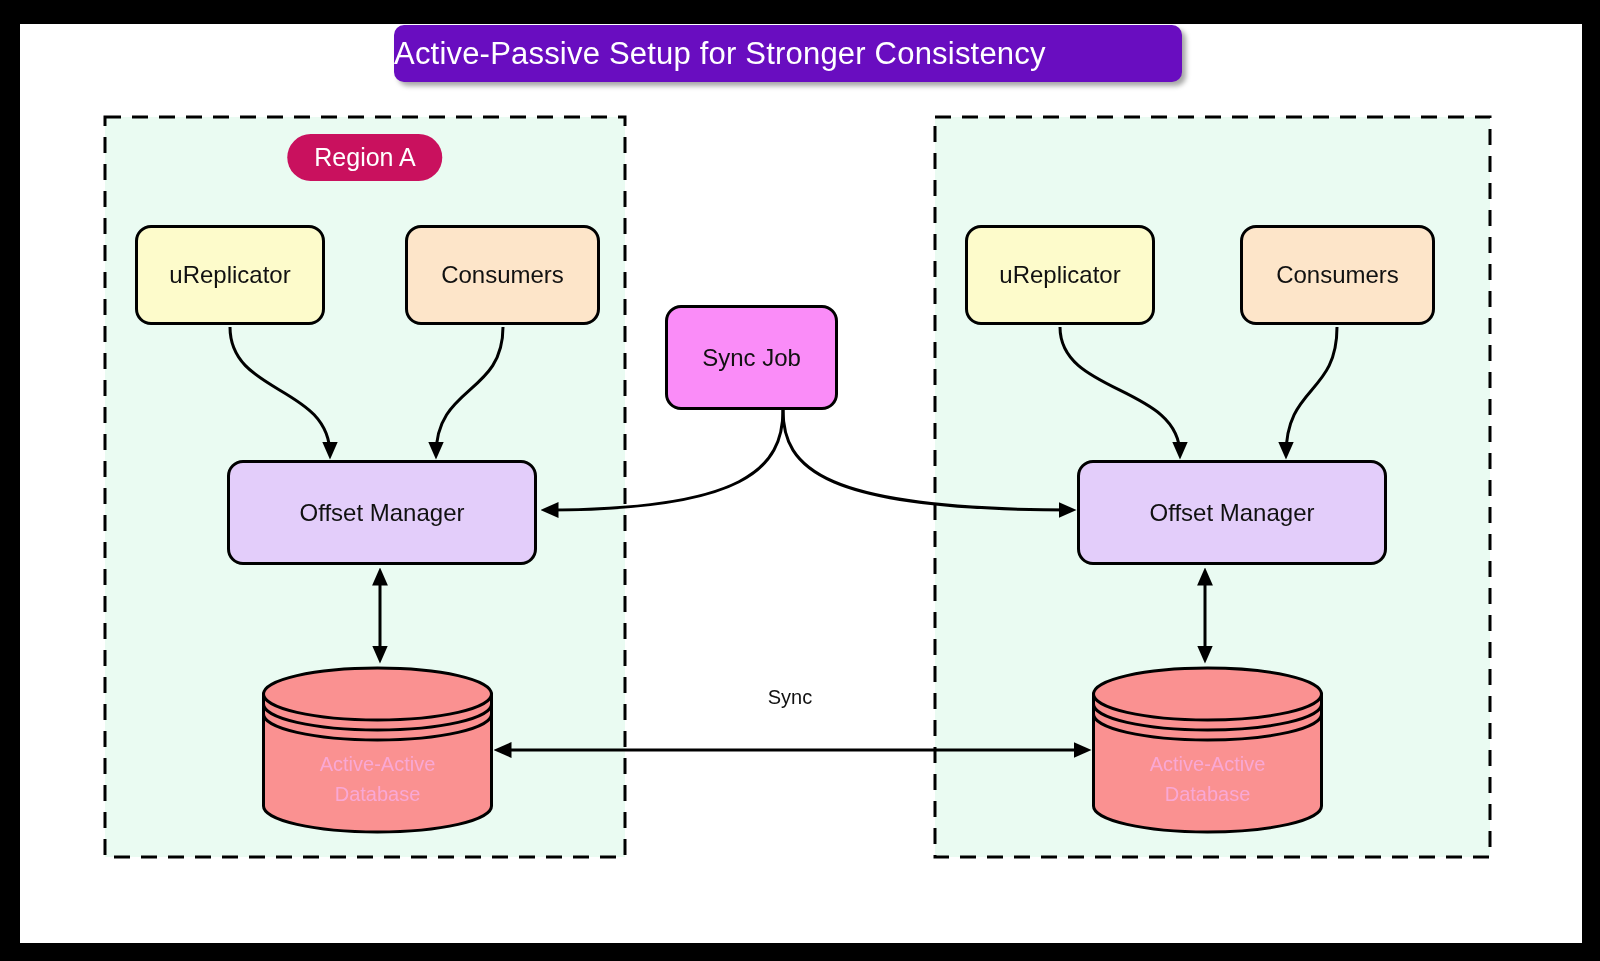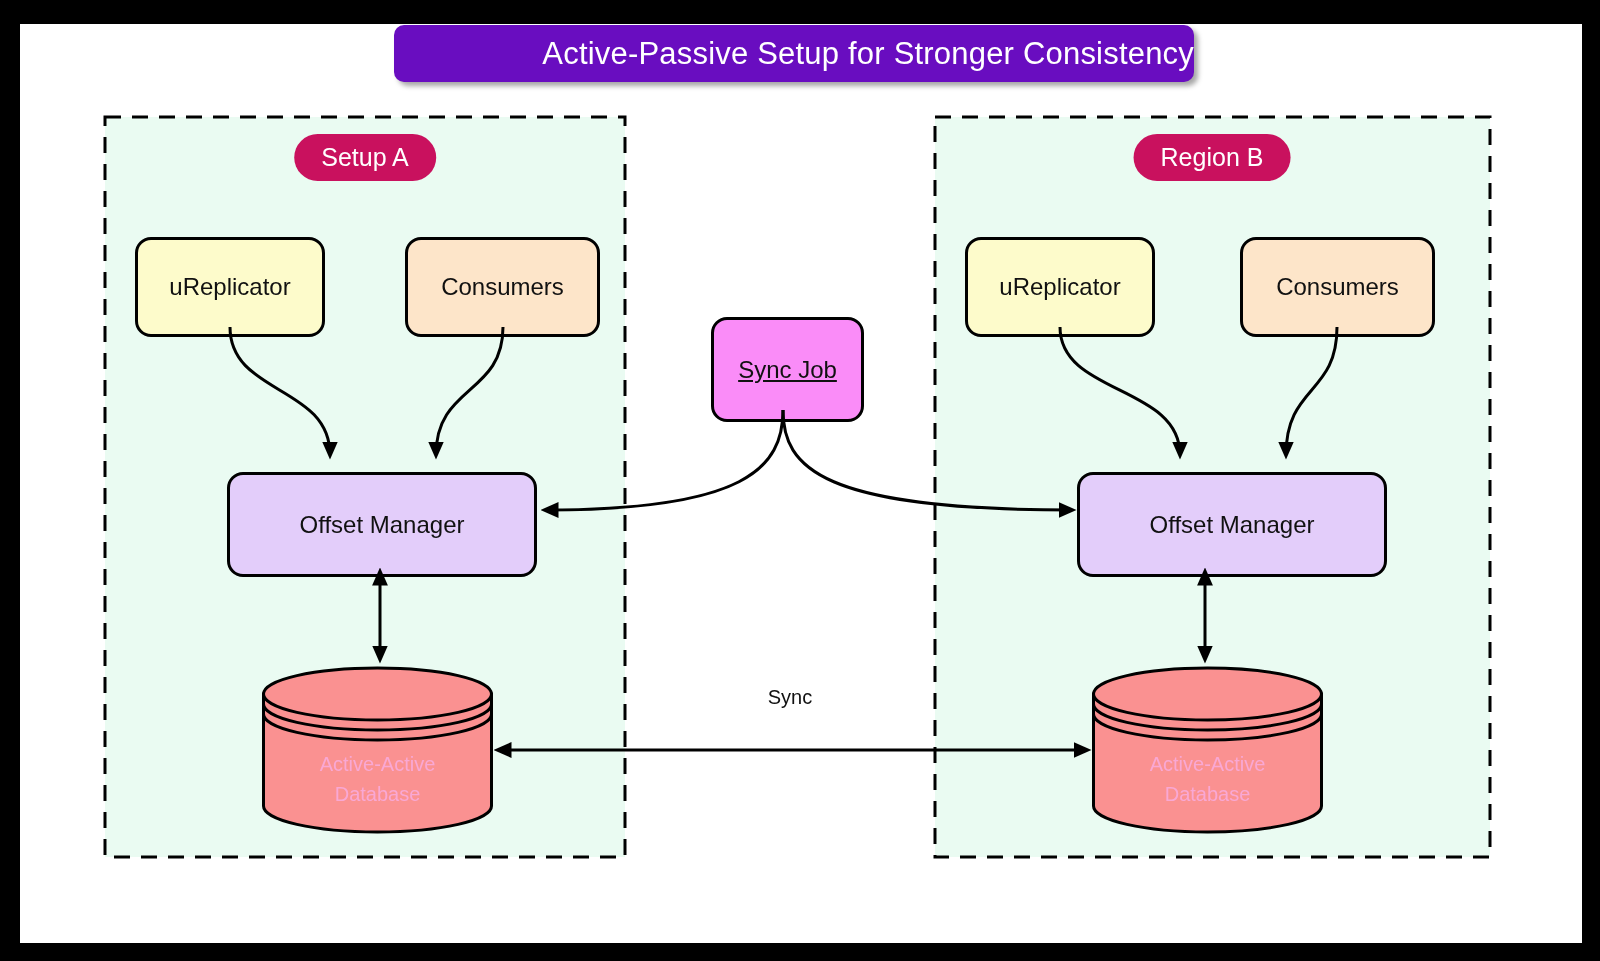--- a/index.html
+++ b/index.html
@@ -4,45 +4,44 @@
 <style>
   html,body{margin:0;padding:0;background:#000;}
   #canvas{
     position:relative;width:1600px;height:961px;background:#000;
     font-family:"Liberation Sans",sans-serif;overflow:hidden;
   }
   .panel{position:absolute;left:20px;top:24px;width:1562px;height:919px;background:#fff;}
   .title-banner{
     position:absolute;left:394px;top:25px;width:788px;height:57px;
     background:var(--title-bg,#690DC0);border-radius:10px;
-    display:flex;align-items:center;justify-content:flex-end;
+    display:flex;align-items:center;justify-content:flex-start;
     box-shadow:4px 4px 5px rgba(0,0,0,0.35);
-    padding-left:12px;
   }
   .title-banner span{color:#fff;font-size:31px;letter-spacing:0.2px;}
   .region{position:absolute;background:var(--region-bg,#EAFBF2);}
   #region-a{left:105px;top:117px;width:520px;height:740px;}
   #region-b{left:935px;top:117px;width:555px;height:740px;}
   .pill{
     position:absolute;transform:translateX(-50%);
     background:var(--region-label-bg,#C9115E);color:#fff;
     font-size:25px;padding:9px 27px;border-radius:26px;white-space:nowrap;
   }
   #pill-a{left:365px;top:134px;}
   #pill-b{left:1212px;top:134px;}
   .node{
     position:absolute;border:3px solid #000;border-radius:16px;
     display:flex;align-items:center;justify-content:center;
-    font-size:24px;color:#111;text-align:center;box-sizing:border-box;margin-top:12px;
+    font-size:24px;color:#111;text-align:center;box-sizing:border-box;
   }
   #urep-a{left:135px;top:225px;width:190px;height:100px;background:var(--ureplicator-bg,#FDFBCB);}
   #cons-a{left:405px;top:225px;width:195px;height:100px;background:var(--consumers-bg,#FDE5C9);}
   #urep-b{left:965px;top:225px;width:190px;height:100px;background:var(--ureplicator-bg,#FDFBCB);}
   #cons-b{left:1240px;top:225px;width:195px;height:100px;background:var(--consumers-bg,#FDE5C9);}
-  #syncjob{left:711px;top:305px;width:153px;height:105px;background:var(--sync-job-bg,#FA8CF8);text-decoration:underline;}
+  #syncjob{left:665px;top:305px;width:173px;height:105px;background:var(--sync-job-bg,#FA8CF8);}
   #om-a{left:227px;top:460px;width:310px;height:105px;background:var(--offset-manager-bg,#E3CDFA);}
   #om-b{left:1077px;top:460px;width:310px;height:105px;background:var(--offset-manager-bg,#E3CDFA);}
   .db{position:absolute;width:235px;height:172px;}
   #db-a{left:260px;top:664px;}
   #db-b{left:1090px;top:664px;}
   .db svg{position:absolute;left:0;top:0;}
   .db .db-label{
     position:absolute;left:0;top:85px;width:100%;text-align:center;
     font-size:20px;line-height:30px;color:#f9a8d4;
   }
@@ -59,22 +58,21 @@
 <div id="canvas">
   <div class="panel"></div>
 
   <div class="title-banner">
     <span>Active-Passive Setup for Stronger Consistency</span>
   </div>
 
   <div class="region" id="region-a"></div>
   <div class="region" id="region-b"></div>
 
-  <div class="pill" id="pill-a">Setup A</div>
-  <div class="pill" id="pill-b">Region B</div>
+  <div class="pill" id="pill-a">Region A</div>
 
   <div class="node" id="urep-a">uReplicator</div>
   <div class="node" id="cons-a">Consumers</div>
   <div class="node" id="om-a">Offset Manager</div>
 
   <div class="node" id="urep-b">uReplicator</div>
   <div class="node" id="cons-b">Consumers</div>
   <div class="node" id="om-b">Offset Manager</div>
 
   <div class="node" id="syncjob">Sync Job</div>

